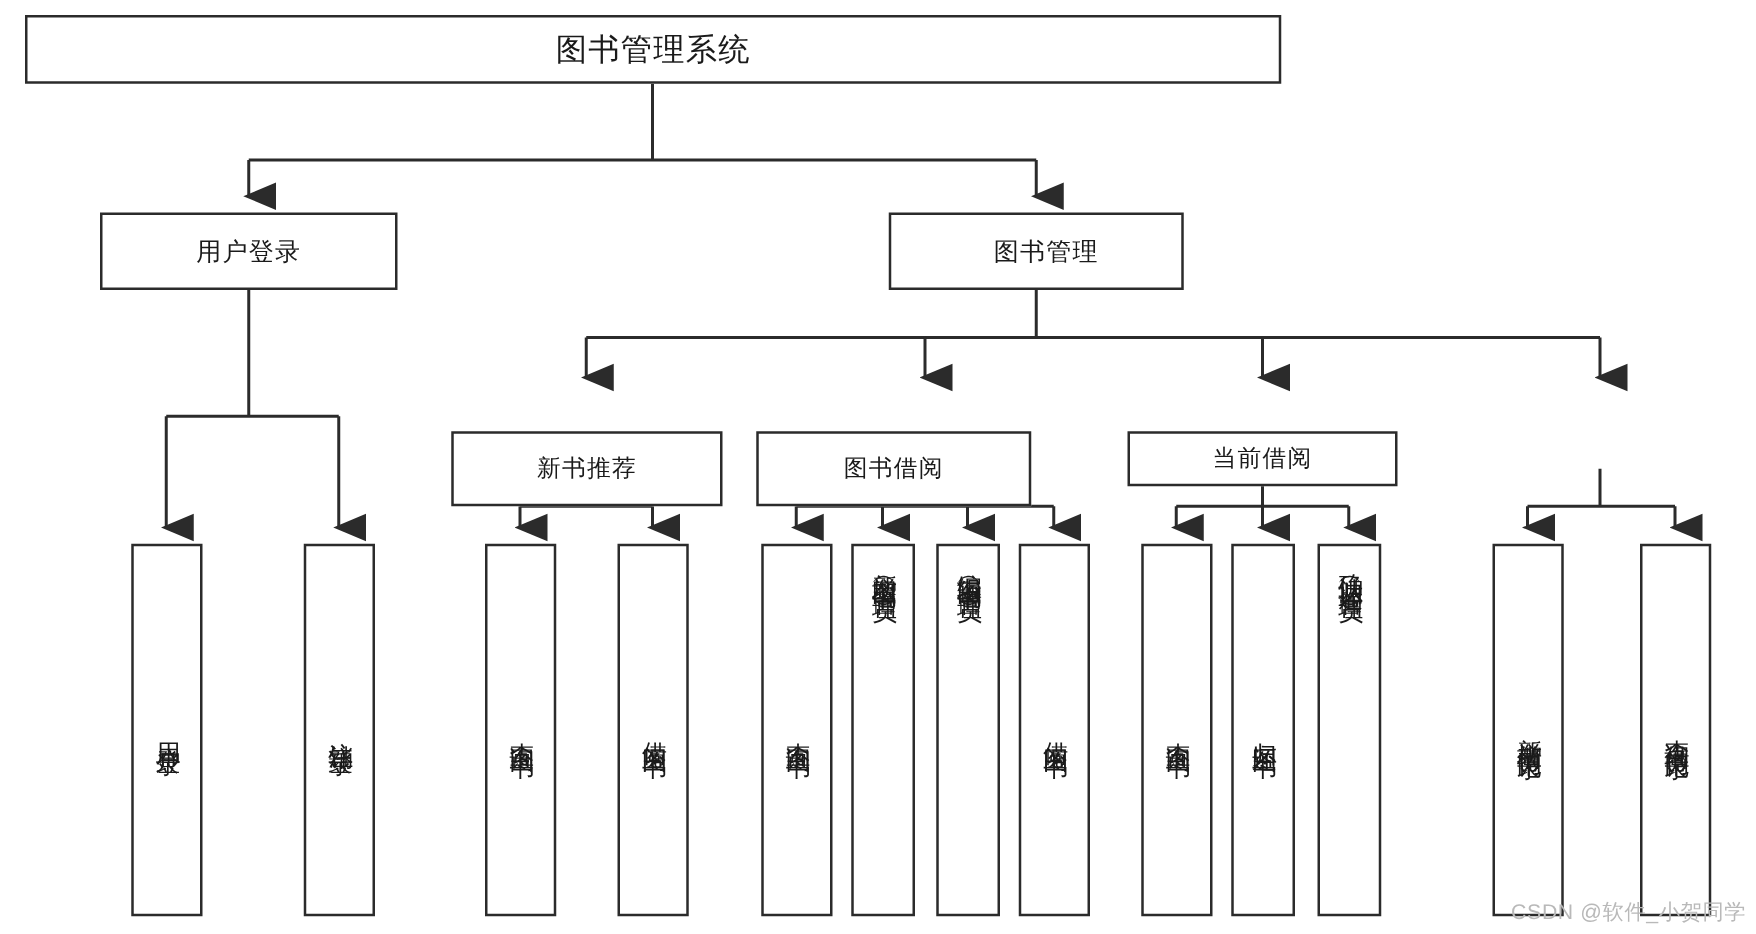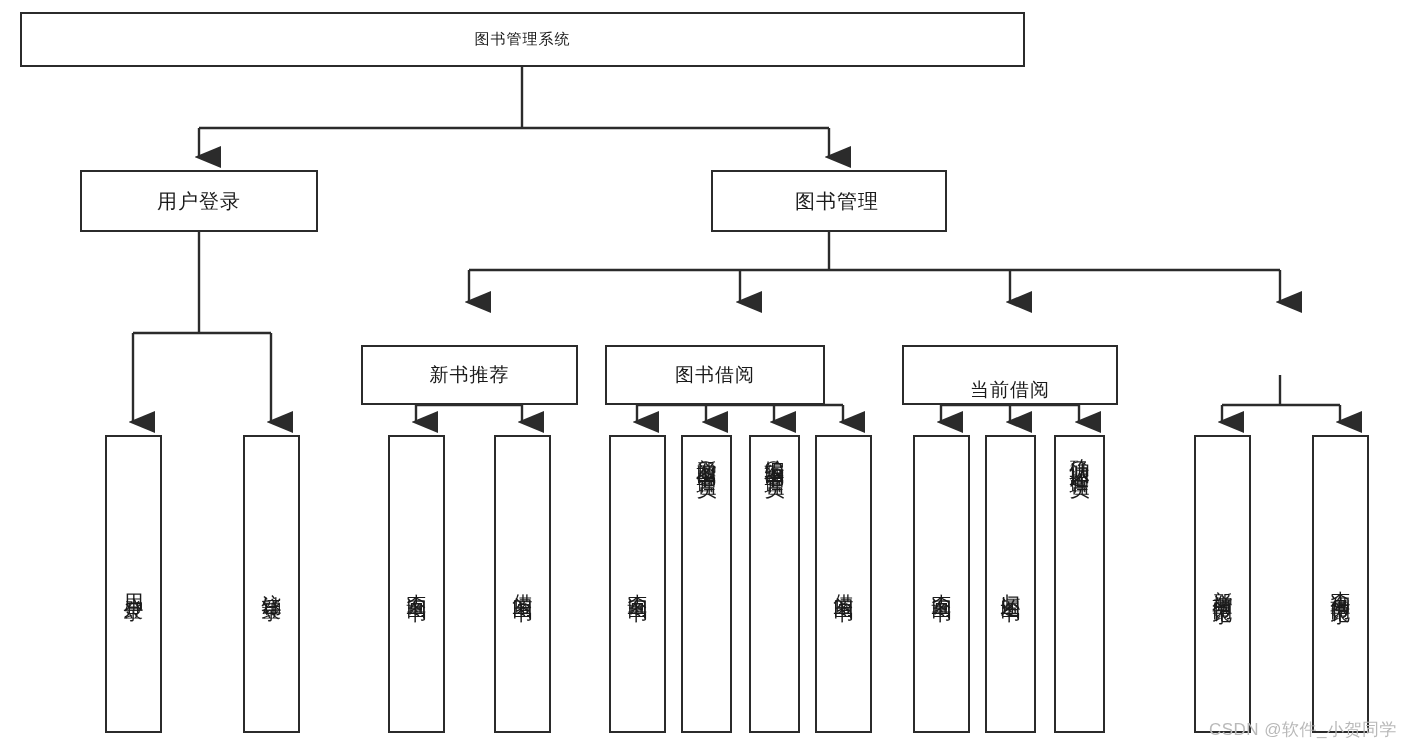--- a/index.html
+++ b/index.html
@@ -37,21 +37,21 @@
     color: #1a1a1a;
     z-index: 2;
   }
   .node .label {
     display: block;
     text-align: center;
     letter-spacing: 1px;
   }
   
   .node.root {
-    font-size: 15px;
+    font-size: 25px;
   }
   .node.level2 {
     font-size: 20px;
   }
   .node.level3 {
     font-size: 19px;
     margin-top: 30px;
   }
   
   .node.leaf {
@@ -151,21 +151,21 @@
   <div class="node level2" style="left:711px; top:170px; width:236px; height:62px;padding-left:16px;">
     <span class="label">图书管理</span>
   </div>
 
   <div class="node level3" style="left:361px; top:315px; width:217px; height:60px;">
     <span class="label">新书推荐</span>
   </div>
   <div class="node level3" style="left:605px; top:315px; width:220px; height:60px;">
     <span class="label">图书借阅</span>
   </div>
-  <div class="node level3" style="left:902px; top:315px; width:216px; height:60px;align-items:flex-end;">
+  <div class="node level3" style="left:902px; top:315px; width:216px; height:44px;">
     <span class="label">当前借阅</span>
   </div>
 
   <div class="node leaf centered" style="left:105px; top:435px; width:57px; height:298px;">
     <span class="label">用户登录</span>
   </div>
   <div class="node leaf centered" style="left:243px; top:435px; width:57px; height:298px;">
     <span class="label">注销登录</span>
   </div>
 

